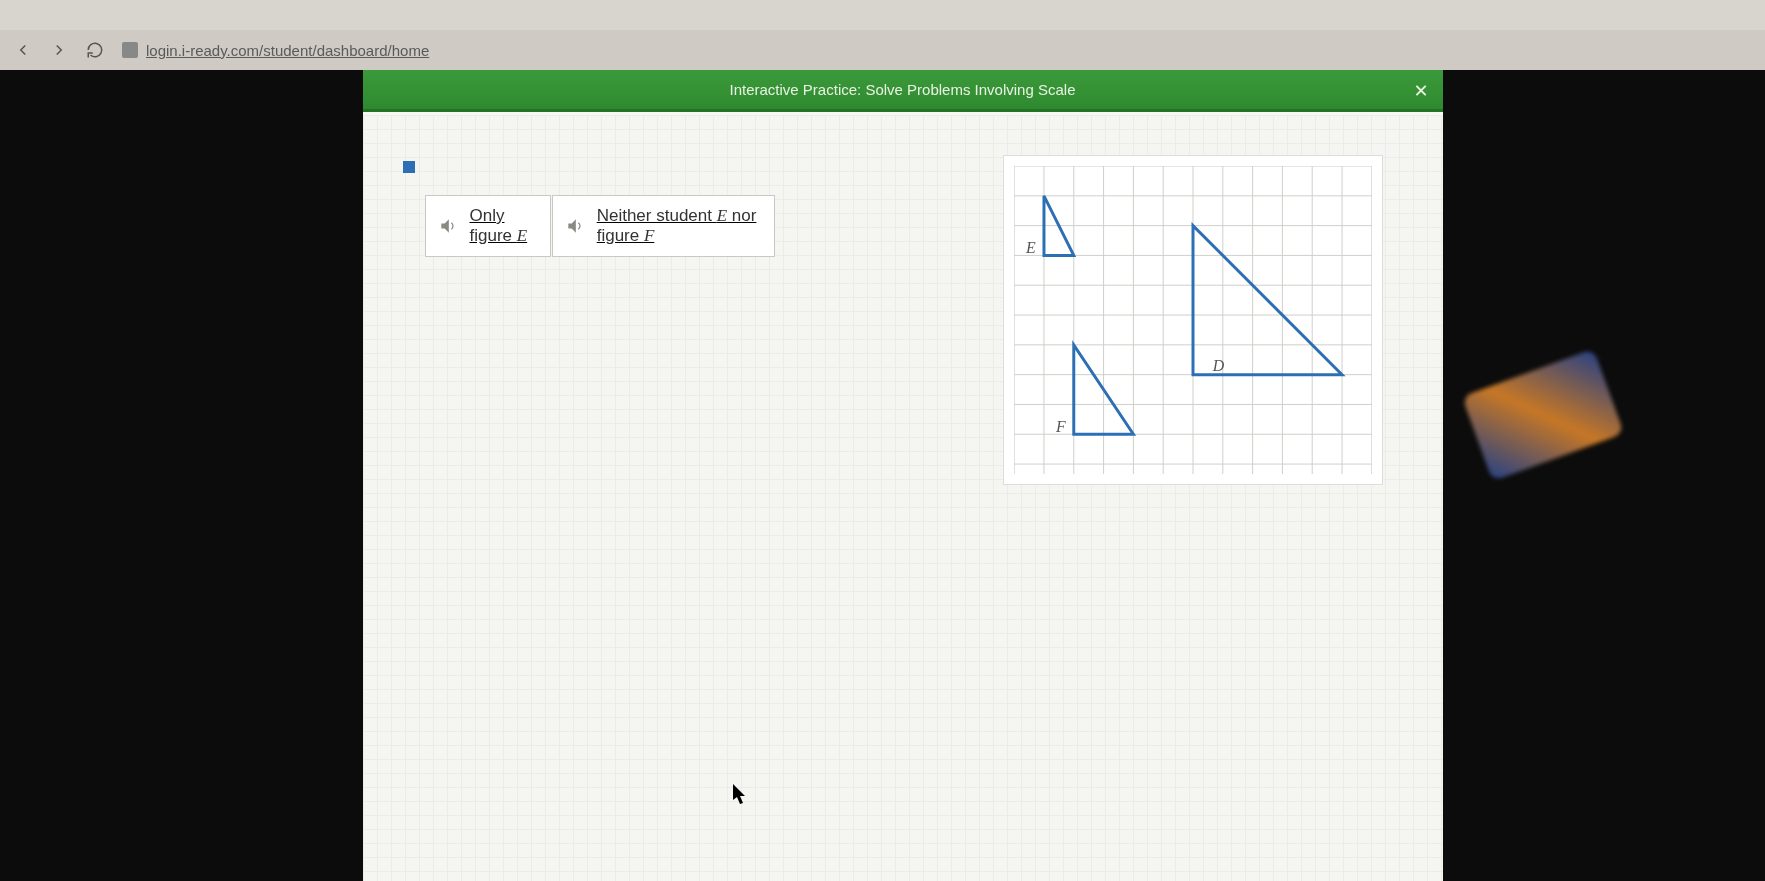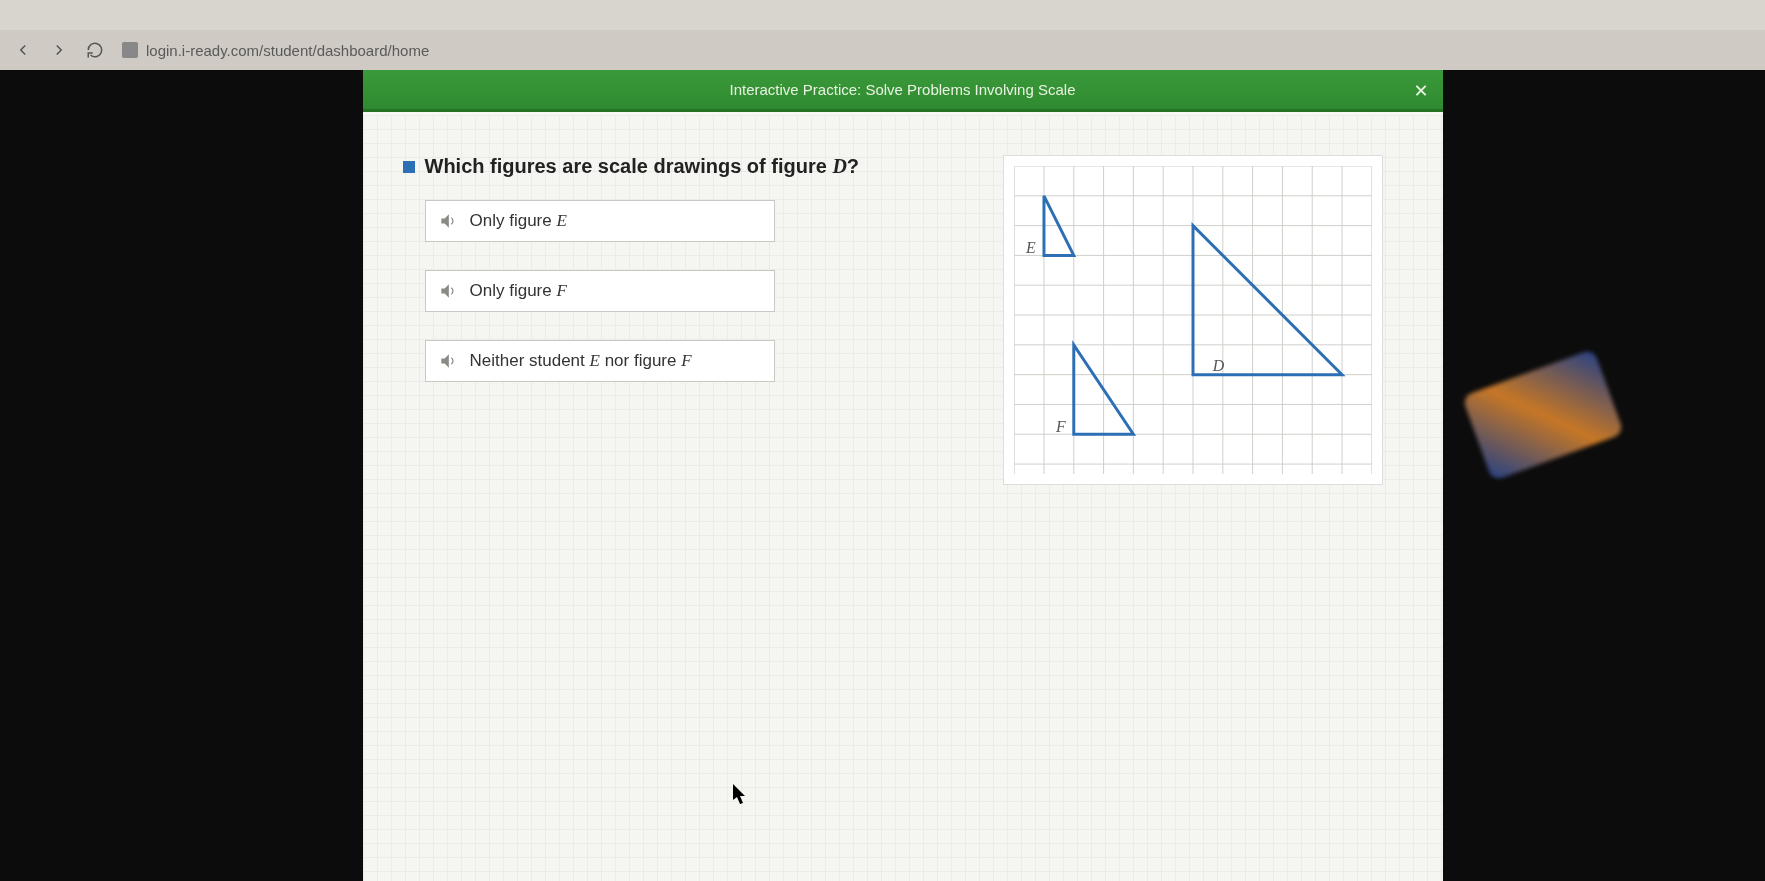--- a/index.html
+++ b/index.html
@@ -34,20 +34,21 @@
     display:flex;align-items:center;justify-content:center;
     cursor: pointer;
   }
   .url-bar {
     flex: 0 0 auto;
     display: flex;
     align-items: center;
     gap: 8px;
     color: #5a5a5a;
     font-size: 15px;
+    text-decoration: underline;
   }
   .site-icon {
     width: 16px; height: 16px;
     background: #888;
     border-radius: 2px;
   }
 
   
   .stage {
     position: absolute;
@@ -101,21 +102,21 @@
   .bullet {
     width:12px;height:12px;background:#2d6fb5;margin-top:6px;flex:0 0 auto;
   }
   .question-text {
     font-size: 20px;
     color:#222;
     font-weight:600;
   }
   .question-text .ital { font-style: italic; font-family: 'Times New Roman', serif; }
 
-  .answers { margin-left: 22px; display:flex; flex-direction:column; gap:28px; width: 350px;}
+  .answers { margin-left: 22px; display:flex; flex-direction:row; gap:1px; width: 350px; text-decoration: underline;}
   .answer {
     background:#fff;
     border:1px solid #c9c9c3;
     padding:10px 12px;
     display:flex;
     align-items:center;
     gap:12px;
     font-size:17px;
     color:#333;
     cursor:pointer;
@@ -194,46 +195,32 @@
 
     <div class="lesson-header">
       <span>Interactive Practice: Solve Problems Involving Scale</span>
       <span class="close">✕</span>
     </div>
 
     <div class="work-area">
 
       <div class="question-row">
         <div class="bullet"></div>
-        <div class="question-text">
-          <span>Which figures are scale drawings of figure </span><span class="ital">D</span><span>?</span>
-        </div>
       </div>
 
       <div class="answers">
         <div class="answer">
           <span class="audio-icon">
             <svg viewBox="0 0 24 24" width="20" height="20" fill="currentColor">
                 <path d="M4 9v6h4l5 5V4L8 9H4z"></path>
                 <path d="M16 8a5 5 0 0 1 0 8" fill="none" stroke="currentColor" stroke-width="1.5"></path>
               </svg>
           </span>
           <span>
             <span>Only figure </span><span class="ital">E</span>
-          </span>
-        </div>
-        <div class="answer">
-          <span class="audio-icon">
-            <svg viewBox="0 0 24 24" width="20" height="20" fill="currentColor">
-                <path d="M4 9v6h4l5 5V4L8 9H4z"></path>
-                <path d="M16 8a5 5 0 0 1 0 8" fill="none" stroke="currentColor" stroke-width="1.5"></path>
-              </svg>
-          </span>
-          <span>
-            <span>Only figure </span><span class="ital">F</span>
           </span>
         </div>
         <div class="answer">
           <span class="audio-icon">
             <svg viewBox="0 0 24 24" width="20" height="20" fill="currentColor">
                 <path d="M4 9v6h4l5 5V4L8 9H4z"></path>
                 <path d="M16 8a5 5 0 0 1 0 8" fill="none" stroke="currentColor" stroke-width="1.5"></path>
               </svg>
           </span>
           <span>

